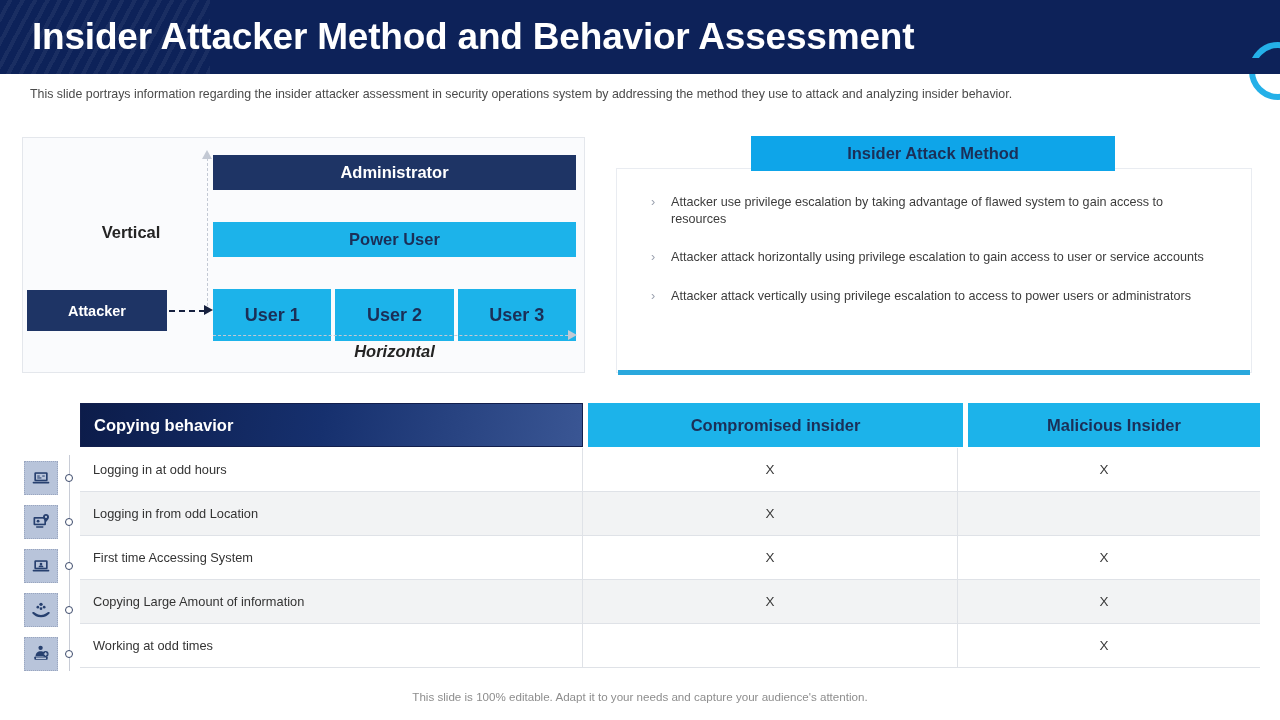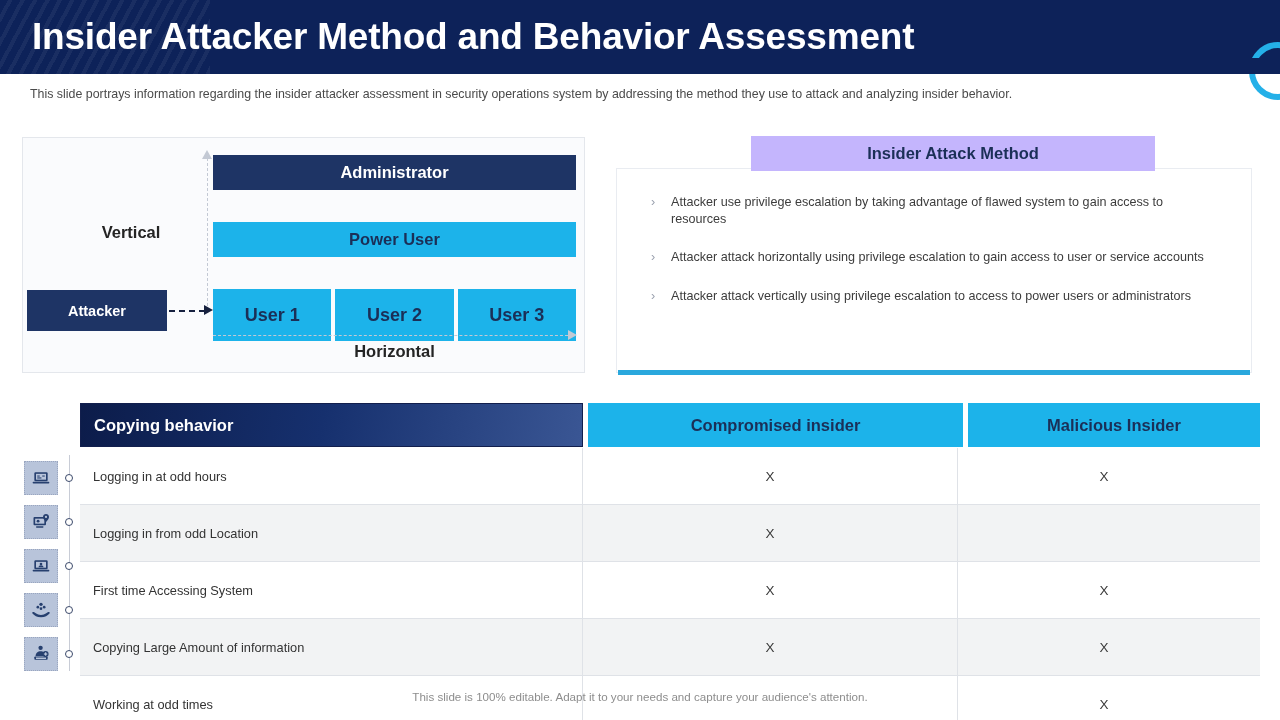--- a/index.html
+++ b/index.html
@@ -178,20 +178,21 @@
     border-left: 9px solid #c3c9d4;
   }
   .horizontal-label {
     position: absolute;
     left: 190px; top: 204px;
     width: 363px;
     text-align: center;
     font-size: 16.5px;
     font-weight: bold;
     color: #242424;
+    font-style: italic;
   }
   
   .a-arrow-line {
     position: absolute;
     left: 146px; top: 172px;
     width: 36px; height: 0;
     border-top: 2px dashed #17213f;
   }
   .a-arrow-head {
     position: absolute;
@@ -199,22 +200,22 @@
     width: 0; height: 0;
     border-top: 5px solid transparent;
     border-bottom: 5px solid transparent;
     border-left: 9px solid #17213f;
   }
 
   
   .method-title {
     position: absolute;
     left: 751px; top: 136px;
-    width: 404px; height: 35px;
-    background: #c4b5fd;
+    width: 364px; height: 35px;
+    background: #0ea5e9;
     display: flex;
     align-items: center;
     justify-content: center;
     color: #1b2f57;
     font-size: 16.5px;
     font-weight: bold;
     z-index: 3;
   }
   .method-panel {
     position: absolute;
@@ -282,21 +283,21 @@
   }
   .th-malicious {
     width: 292px;
     background: #1cb3ea;
     color: #1b2f57;
     justify-content: center;
   }
   .tbody { margin-top: 1px; }
   .tr {
     display: flex;
-    height: 57px;
+    height: 44px;
     border-bottom: 1px solid #dfe2e7;
   }
   .tr.alt { background: #f2f3f4; }
   .td-behavior {
     width: 503px;
     display: flex;
     align-items: center;
     padding-left: 13px;
     font-size: 12.8px;
     color: #333333;

